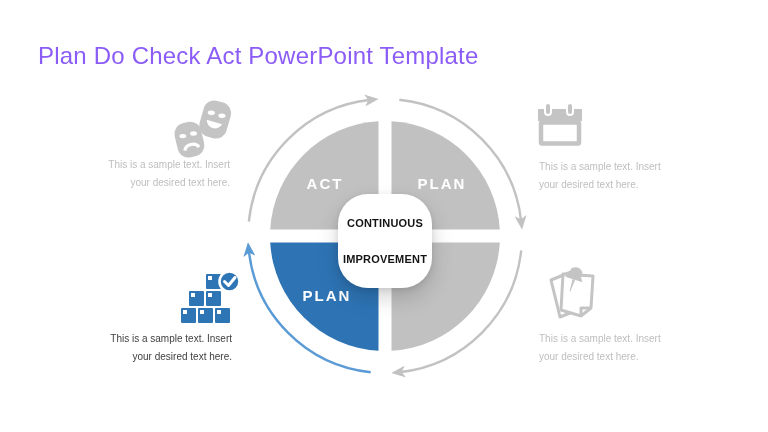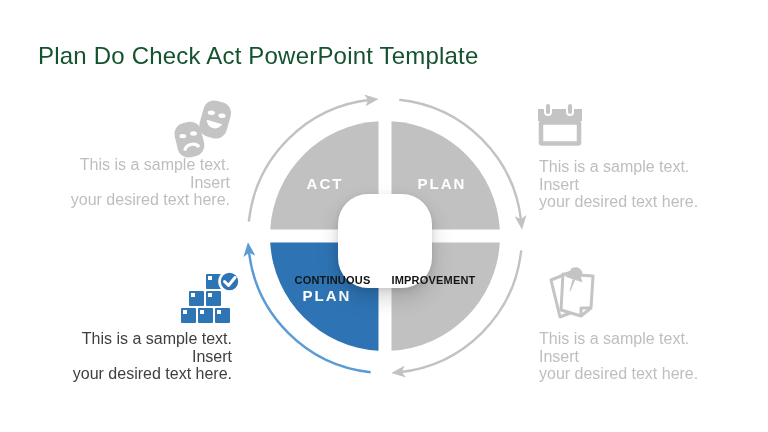--- a/index.html
+++ b/index.html
@@ -4,46 +4,46 @@
 <style>
   html,body{margin:0;padding:0;}
   body{
     width:768px;height:432px;background:#ffffff;position:relative;overflow:hidden;
     font-family:"Liberation Sans", sans-serif;
   }
   .slide{position:absolute;inset:0;}
 
   .title{
     position:absolute;left:38px;top:26px;
-    font-size:24px;font-weight:400;color:#14532d;letter-spacing:0.2px;
+    font-size:24px;font-weight:400;color:#8b5cf6;letter-spacing:0.2px;
   }
 
   .diagram-svg{position:absolute;left:225px;top:76px;width:320px;height:320px;z-index:1;}
 
   .quad-label{
     position:absolute;width:120px;text-align:center;z-index:2;
     color:#ffffff;font-weight:700;font-size:15px;letter-spacing:2px;line-height:20px;
   }
   .lbl-act{left:265px;top:174px;}
   .lbl-plan{left:382px;top:174px;}
   .lbl-check{left:267px;top:286px;}
   .lbl-do{left:383px;top:286px;}
 
   .center-chip{
     position:absolute;left:338px;top:194px;width:94px;height:94px;z-index:3;
     background:#ffffff;border-radius:30px;
     box-shadow:0 10px 22px rgba(0,0,0,0.16), 0 2px 6px rgba(0,0,0,0.10);
-    display:flex;flex-direction:row;align-items:flex-end;justify-content:center;gap:21px;
+    display:flex;flex-direction:column;align-items:center;justify-content:center;gap:21px;
   }
   .center-chip span{
     display:block;font-size:11px;font-weight:700;color:#141414;
     letter-spacing:0.2px;line-height:15px;text-align:center;
   }
 
-  .callout-text{position:absolute;font-size:16px;line-height:17.5px;z-index:2;}
+  .callout-text{position:absolute;font-size:10px;line-height:17.5px;z-index:2;}
   .callout-text span{display:block;}
   .c-gray{color:#BEBEBE;}
   .c-dark{color:#3F3F3F;}
   .t-right{text-align:right;}
   .t-left{text-align:left;}
 
   .txt-tl{left:58px;top:156px;width:172px;}
   .txt-tr{left:539px;top:158px;width:178px;}
   .txt-bl{left:60px;top:330px;width:172px;}
   .txt-br{left:539px;top:330px;width:178px;}

